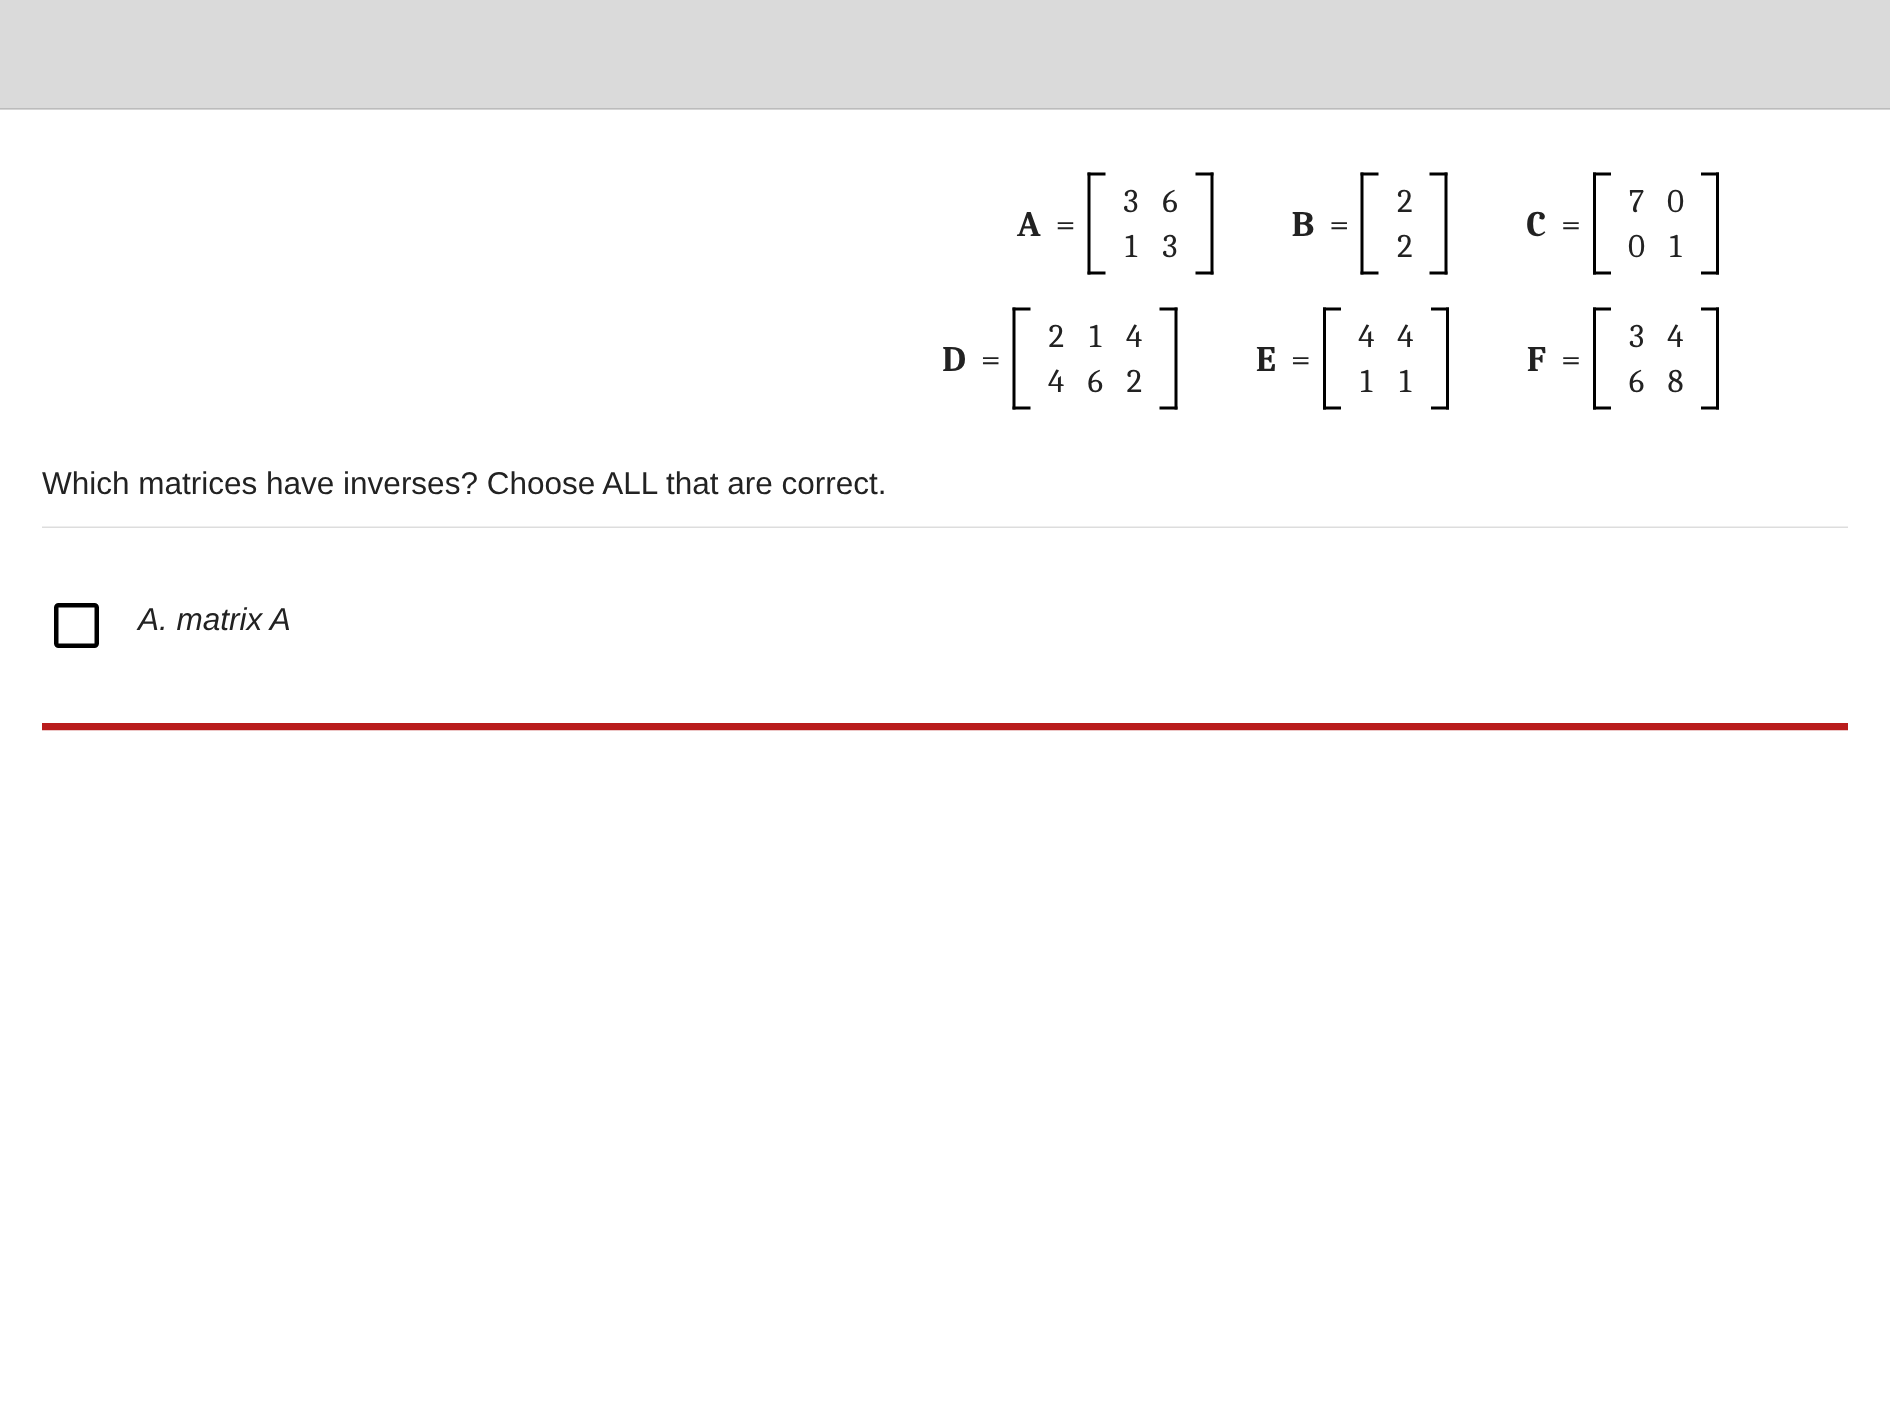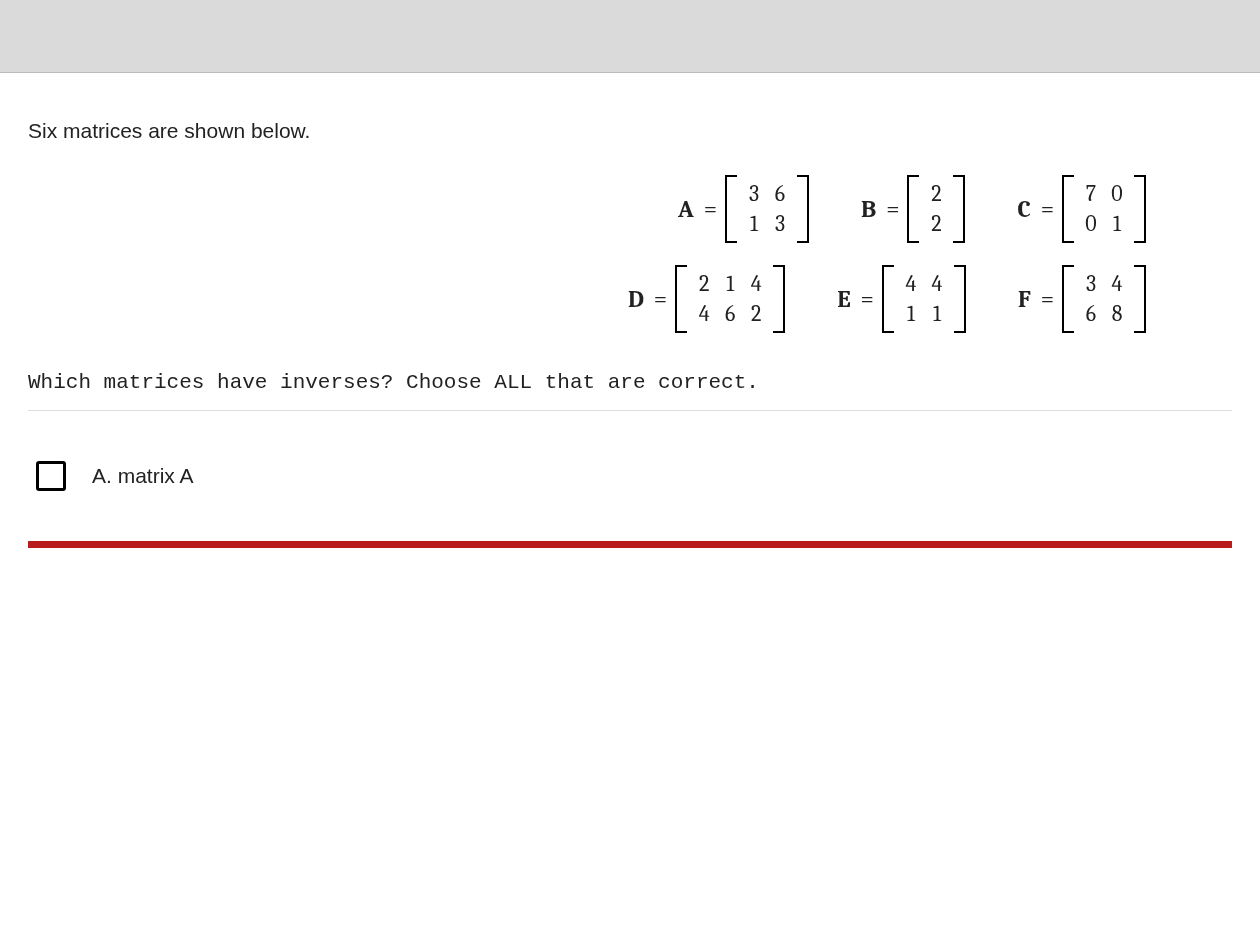--- a/index.html
+++ b/index.html
@@ -18,21 +18,20 @@
   .content {
     padding: 28px 28px 0 28px;
   }
   .intro {
     font-size: 21px;
     margin: 18px 0 24px 0;
   }
   .question-text {
     font-size: 21px;
     margin: 30px 0 10px 0;
-    font-family: Liberation Mono, monospace;
   }
 
   
   .matrices {
     width: 100%;
   }
   .matrix-row {
     display: flex;
     justify-content: flex-end;
     flex-wrap: nowrap;
@@ -79,23 +78,23 @@
     line-height: 1;
   }
 
   
   .options {
     border-top: 1px solid #ddd;
     margin-top: 16px;
   }
   .option {
     display: flex;
-    align-items: center;
     padding: 50px 8px;
-    border-bottom: 7px solid #b91c1c;
+    border-bottom: 5px solid #b91c1c;
+    font-style: italic;
   }
   .checkbox {
     width: 24px;
     height: 24px;
     border: 3px solid #000;
     border-radius: 3px;
     background: #fff;
     flex: 0 0 auto;
     margin-right: 26px;
   }
@@ -103,21 +102,20 @@
     font-size: 21px;
   }
 </style>
 </head>
 <body>
 
 <div class="top-bar"></div>
 
 <div class="content">
 
-  <div class="intro">Six matrices are shown below.</div>
 
   <div class="matrices">
 
     <div class="matrix-row">
 
       <span class="matrix-block">
         <span class="mat-label">A</span>
         <span class="mat-eq">=</span>
         <span class="bracketed">
           <span class="lbracket"></span>

